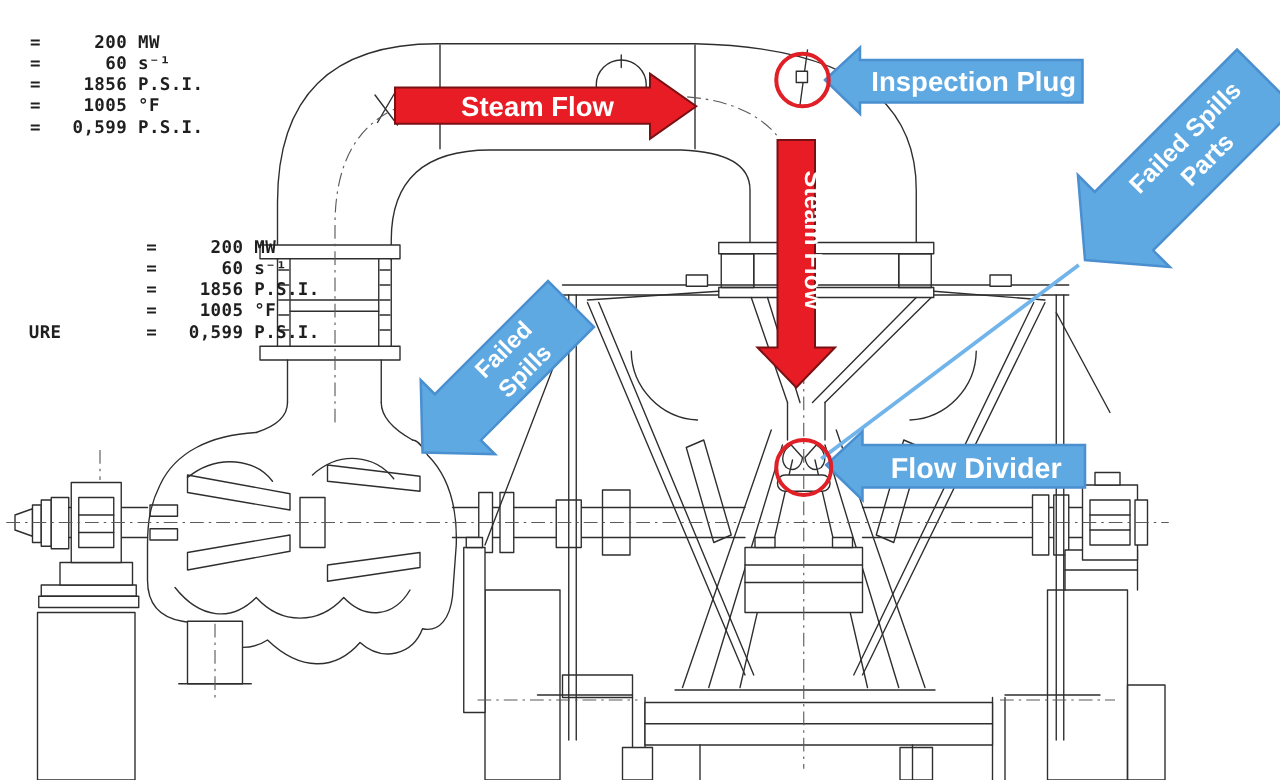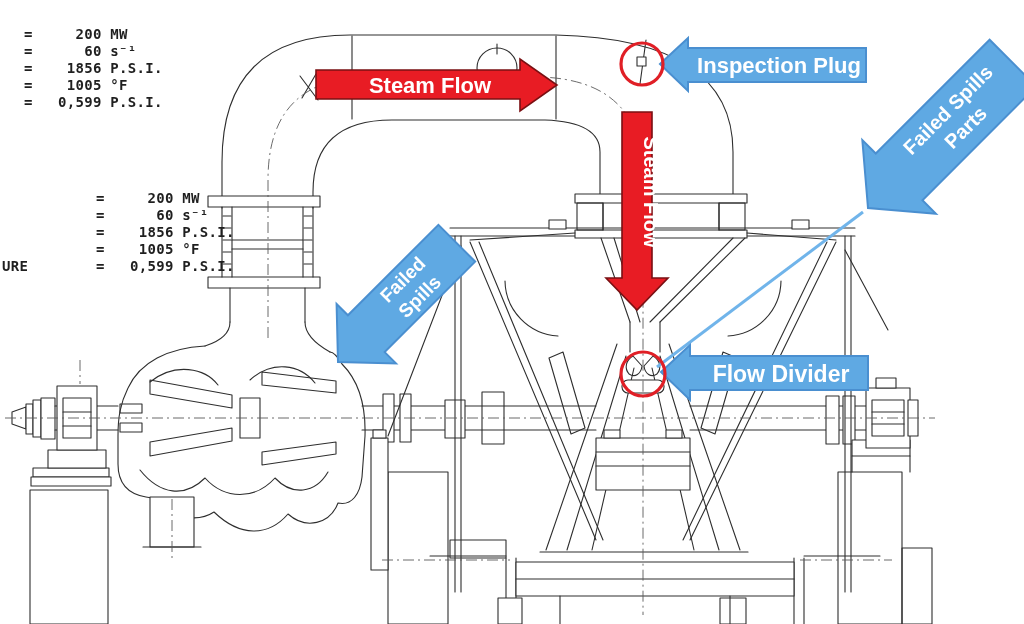--- a/index.html
+++ b/index.html
@@ -3,21 +3,21 @@
 <meta charset="utf-8">
 <style>
   html,body{margin:0;padding:0;background:#fff;}
   .stage{position:relative;width:1024px;height:624px;background:#ffffff;overflow:hidden;
          font-family:"Liberation Sans",sans-serif;}
   .stage svg{position:absolute;left:0;top:0;}
   
   .spec{position:absolute;color:#1f1f1f;font-family:"DejaVu Sans Mono",monospace;
         font-size:14px;line-height:17px;font-weight:700;letter-spacing:.3px;}
   .spec .row{display:flex;}
-  .spec .pre{width:94px;white-space:pre;}
+  .spec .pre{width:94px;white-space:pre;margin-left:21px;}
   .spec .eq{width:34px;white-space:pre;}
   .spec .val{white-space:pre;text-align:right;}
   .spec.block1{left:24px;top:26px;}
   .spec.block2{left:2px;top:190px;}
   
   .ln{stroke:#2e2e2e;stroke-width:1.1;fill:none;stroke-linejoin:round;stroke-linecap:round;}
   .lnf{stroke:#2e2e2e;stroke-width:1.1;fill:#ffffff;stroke-linejoin:round;}
   .cl{stroke:#5a5a5a;stroke-width:.9;fill:none;stroke-dasharray:11 4 2 4;}
   .annT{fill:#ffffff;font-family:"Liberation Sans",sans-serif;font-weight:700;}
 </style>

